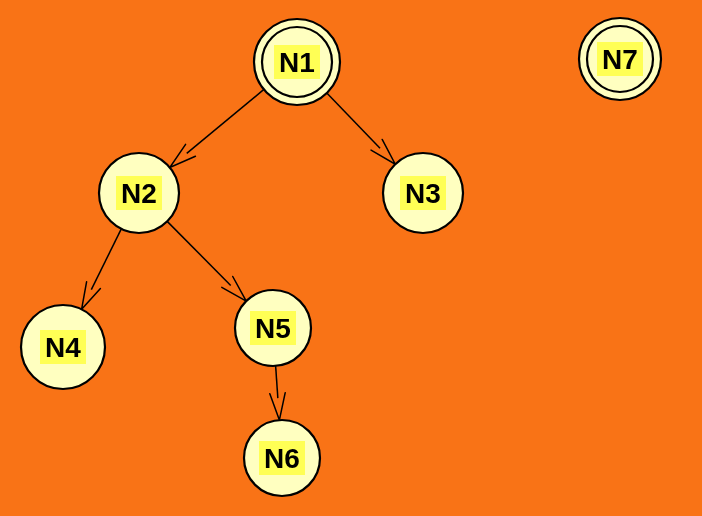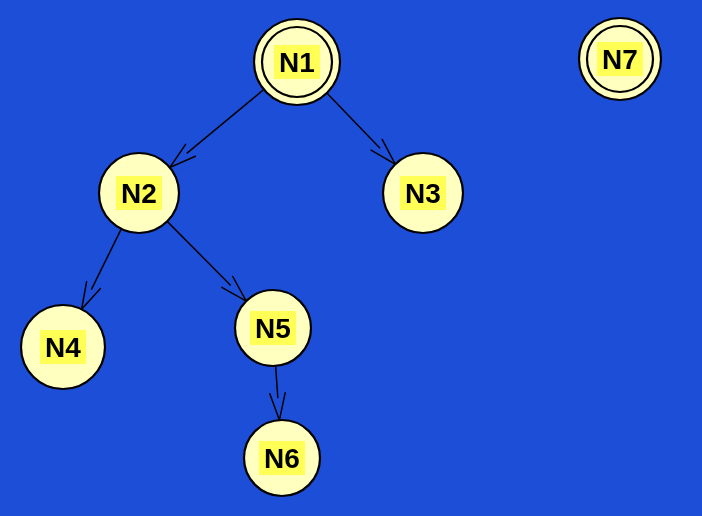--- a/index.html
+++ b/index.html
@@ -1,20 +1,20 @@
 <!DOCTYPE html>
 <html><head>
 <meta charset="utf-8">
 <style>
   html, body { margin: 0; padding: 0; background: #ffffff; }
   .canvas {
     position: relative;
     width: 702px;
     height: 516px;
-    background: #1d4ed8;
+    background: #f97316;
     overflow: hidden;
   }
   svg { display: block; }
   .node-label-text {
     font-family: "Liberation Sans", "DejaVu Sans", sans-serif;
     font-weight: bold;
     font-size: 28px;
     fill: #000000;
   }
 </style>

